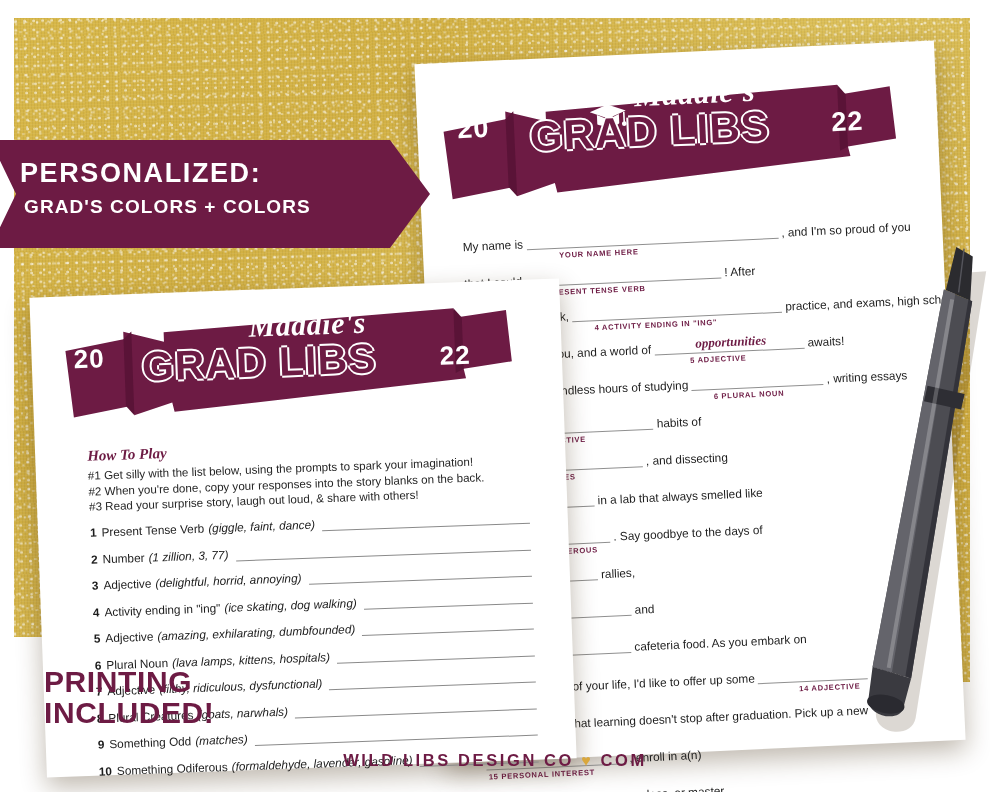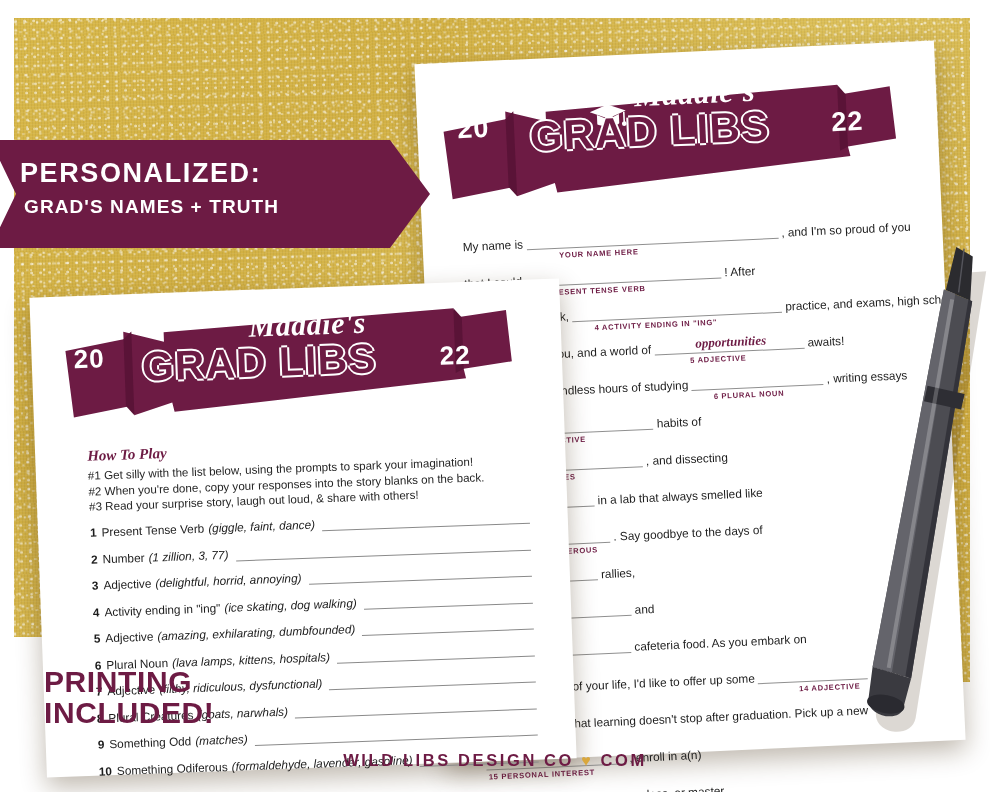--- a/index.html
+++ b/index.html
@@ -332,21 +332,21 @@
         <path d="M76,60 L80,60 L88,434 L84,434 Z" fill="rgba(255,255,255,.22)"></path>
       </g>
     </svg>
   </div>
 
   <div class="ribbon">
     <svg width="440" height="120" viewBox="0 0 440 120">
       <path d="M0,6 L400,6 L440,60 L400,114 L0,114 L26,60 Z" fill="#6d1b44"></path>
     </svg>
     <span class="ribbon-t1">PERSONALIZED:</span>
-    <span class="ribbon-t2">GRAD'S NAMES + TRUTH</span>
+    <span class="ribbon-t2">GRAD'S COLORS + COLORS</span>
   </div>
 
   <div class="printing">
     <span>PRINTING</span>
     <span>INCLUDED!</span>
   </div>
 
   <div class="footer">
     <span>WILD LIBS DESIGN CO</span>
     <span class="heart">♥</span>

